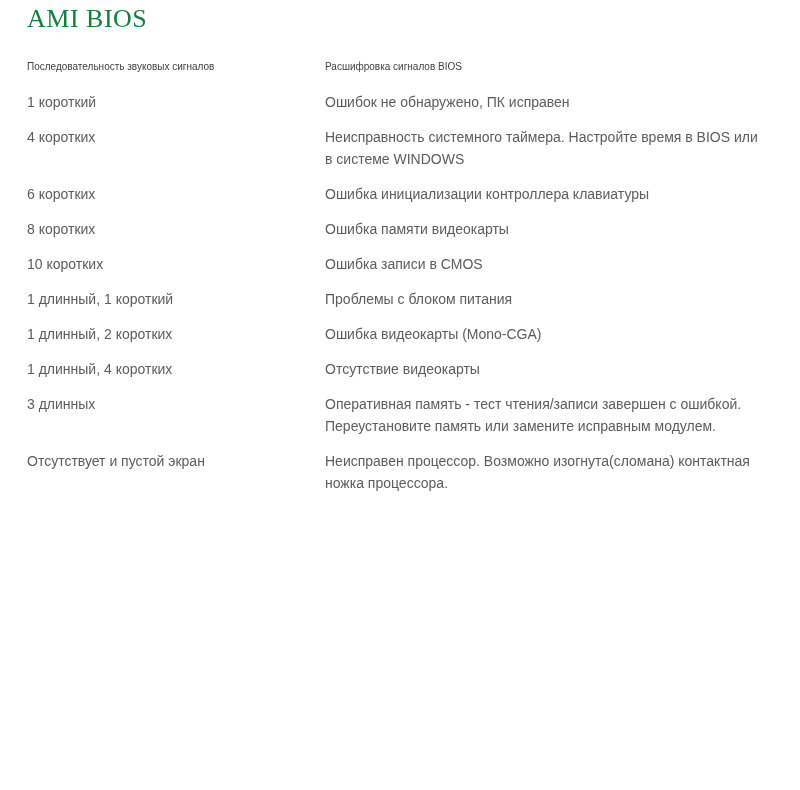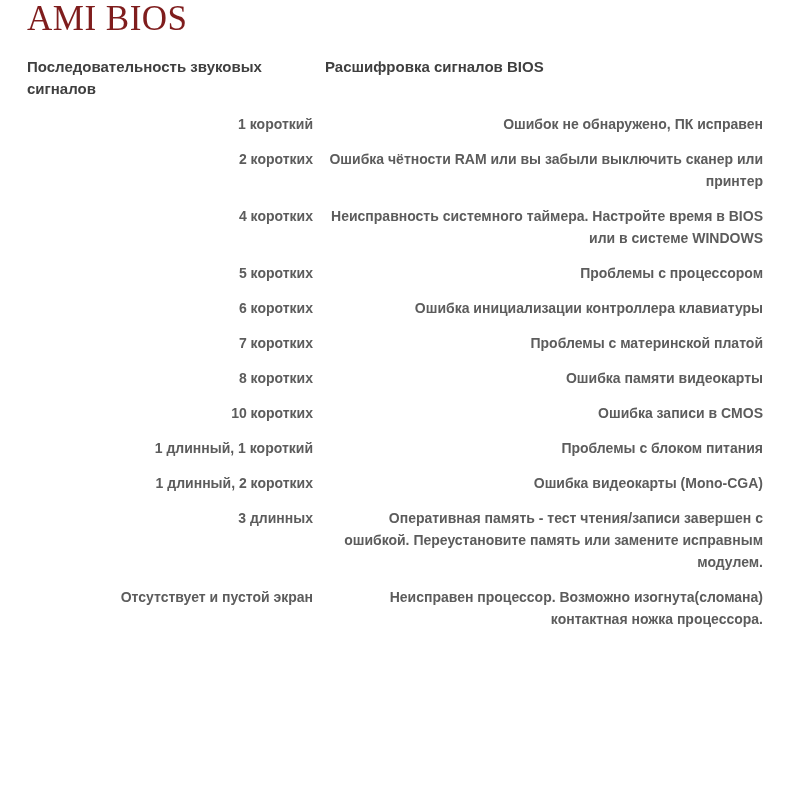--- a/index.html
+++ b/index.html
@@ -10,50 +10,49 @@
   }
   .page {
     width: 800px;
     min-height: 790px;
     background: #ffffff;
     padding: 2px 25px 20px 27px;
   }
   .page-title {
     font-family: "Liberation Serif", serif;
     font-weight: 400;
-    font-size: 35px;
+    font-size: 26px;
     line-height: 34px;
-    color: #7f1d1d;
+    color: #15803d;
     letter-spacing: 0.5px;
     margin-bottom: 13px;
   }
   table.beep-table {
     border-collapse: collapse;
     table-layout: fixed;
     width: 748px;
   }
   table.beep-table col.c1 { width: 298px; }
   table.beep-table col.c2 { width: 450px; }
   table.beep-table th {
     text-align: left;
-    font-size: 15px;
-    font-weight: 700;
+    font-size: 10px;
+    font-weight: 400;
     color: #3f3f3f;
     padding: 7px 12px 6px 0;
     line-height: 22px;
     vertical-align: top;
   }
   table.beep-table td {
     font-size: 14px;
-    font-weight: 700;
+    font-weight: 400;
     color: #5c5c5c;
     padding: 7px 12px 6px 0;
     line-height: 22px;
     vertical-align: top;
-    text-align: right;
   }
 </style>
 </head>
 <body>
 
 <div class="page">
   <h1 class="page-title">AMI BIOS</h1>
 
   <table class="beep-table">
     <colgroup>
@@ -66,56 +65,48 @@
         <th>Расшифровка сигналов BIOS</th>
       </tr>
     </thead>
     <tbody id="beep-rows">
 
     <tr>
           <td>1 короткий</td>
           <td>Ошибок не обнаружено, ПК исправен</td>
         </tr>
         <tr>
-          <td>2 коротких</td>
-          <td>Ошибка чётности RAM или вы забыли выключить сканер или принтер</td>
-        </tr>
-        <tr>
           <td>4 коротких</td>
           <td>Неисправность системного таймера. Настройте время в BIOS или в системе WINDOWS</td>
         </tr>
         <tr>
-          <td>5 коротких</td>
-          <td>Проблемы с процессором</td>
-        </tr>
-        <tr>
           <td>6 коротких</td>
           <td>Ошибка инициализации контроллера клавиатуры</td>
-        </tr>
-        <tr>
-          <td>7 коротких</td>
-          <td>Проблемы с материнской платой</td>
         </tr>
         <tr>
           <td>8 коротких</td>
           <td>Ошибка памяти видеокарты</td>
         </tr>
         <tr>
           <td>10 коротких</td>
           <td>Ошибка записи в CMOS</td>
         </tr>
         <tr>
           <td>1 длинный, 1 короткий</td>
           <td>Проблемы с блоком питания</td>
         </tr>
         <tr>
           <td>1 длинный, 2 коротких</td>
           <td>Ошибка видеокарты (Mono-CGA)</td>
         </tr>
         <tr>
+          <td>1 длинный, 4 коротких</td>
+          <td>Отсутствие видеокарты</td>
+        </tr>
+        <tr>
           <td>3 длинных</td>
           <td>Оперативная память - тест чтения/записи завершен с ошибкой. Переустановите память или замените исправным модулем.</td>
         </tr>
         <tr>
           <td>Отсутствует и пустой экран</td>
           <td>Неисправен процессор. Возможно изогнута(сломана) контактная ножка процессора.</td>
         </tr>
       </tbody>
   </table>
 </div>

